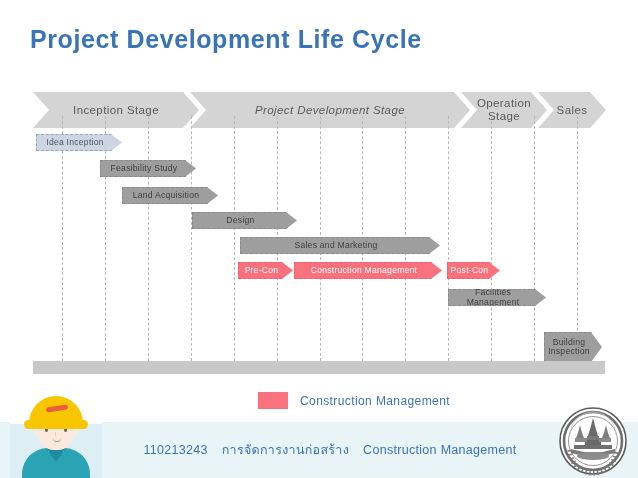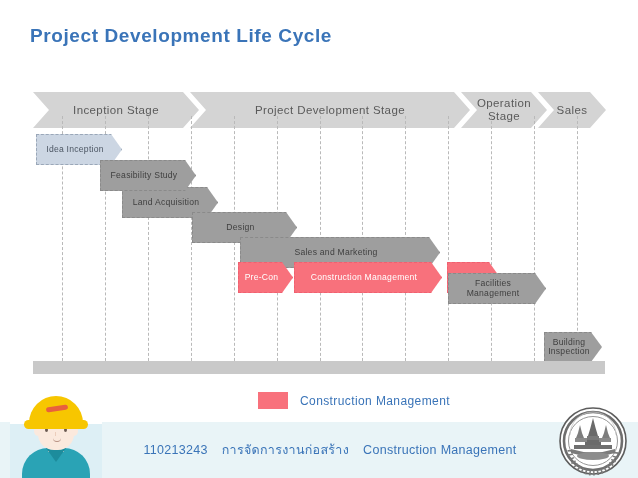--- a/index.html
+++ b/index.html
@@ -8,21 +8,21 @@
     width:638px;height:478px;overflow:hidden;position:relative;
     background:#ffffff;
     font-family:"Liberation Sans","DejaVu Sans",sans-serif;
     -webkit-font-smoothing:antialiased;
   }
   #slide{position:absolute;left:0;top:0;width:638px;height:478px;overflow:hidden;background:#fff;}
 
   
   .title{
     position:absolute;left:30px;top:25px;
-    font-size:19px;font-weight:bold;letter-spacing:0.6px;
+    font-size:25px;font-weight:bold;letter-spacing:0.6px;
     color:#3a74b8;white-space:nowrap;
   }
 
   
   .stage-band{position:absolute;left:0;top:92px;width:638px;height:24px;}
   .chev{
     position:absolute;top:0;height:36px;
     background:#d4d4d4;
     color:#5a5a5a;
     font-size:11.5px;letter-spacing:0.4px;
@@ -36,21 +36,21 @@
   
   .gridwrap{position:absolute;left:0;top:116px;width:638px;height:250px;}
   .gline{
     position:absolute;top:0;width:0;height:250px;
     border-left:1px dashed #b9b9b9;
   }
 
   
   .bars{position:absolute;left:0;top:0;width:638px;height:478px;}
   .bar{
-    position:absolute;height:31px;
+    position:absolute;height:17px;
     display:flex;align-items:center;justify-content:center;
     font-size:8.6px;letter-spacing:0.25px;line-height:1.05;text-align:center;
     box-sizing:border-box;
     clip-path:polygon(0 0, calc(100% - 11px) 0, 100% 50%, calc(100% - 11px) 100%, 0 100%);
   }
   .bar.gray{background:#9e9e9e;color:#3f3f3f;border:1px dashed #8a8a8a;}
   .bar.blue{background:#ccd6e3;color:#4c5663;border:1px dashed #9aa7b8;}
   .bar.red{background:#f8717c;color:#ffffff;border:1px dashed #f06070;}
   .bar.tall{height:30px;margin-left:44px;}
   .bar span{display:block;width:100%;padding-right:8px;box-sizing:border-box;}
@@ -124,21 +124,21 @@
 <body>
 
 <div id="slide">
 
   <div class="title">Project Development Life Cycle</div>
 
   <div class="stage-band" id="stage-band">
       <div class="chev first" style="left: 33px; width: 166px;">
         <span>Inception Stage</span>
       </div>
-      <div class="chev" style="left: 190px; width: 280px;">
+      <div class="chev" style="left: 190px; width: 280px; font-style: italic;">
         <span>Project Development Stage</span>
       </div>
       <div class="chev" style="left: 461px; width: 86px;">
         <span>Operation Stage</span>
       </div>
       <div class="chev" style="left: 538px; width: 68px;">
         <span>Sales</span>
       </div>
     </div>
 
@@ -192,21 +192,21 @@
       <div class="bar red" style="left: 294px; width: 148px; top: 262px;">
         <span>
           <div>Construction Management</div>
         </span>
       </div>
       <div class="bar red" style="left: 447px; width: 53px; top: 262px;">
         <span>
           <div>Post-Con</div>
         </span>
       </div>
-      <div class="bar gray" style="left: 448px; width: 98px; top: 273px;">
+      <div class="bar gray" style="left: 448px; width: 98px; top: 289px;">
         <span>
           <div>Facilities Management</div>
         </span>
       </div>
       <div class="bar gray tall" style="left: 500px; width: 58px; top: 332px;">
         <span>
           <div>Building</div>
           <div>Inspection</div>
         </span>
       </div>

